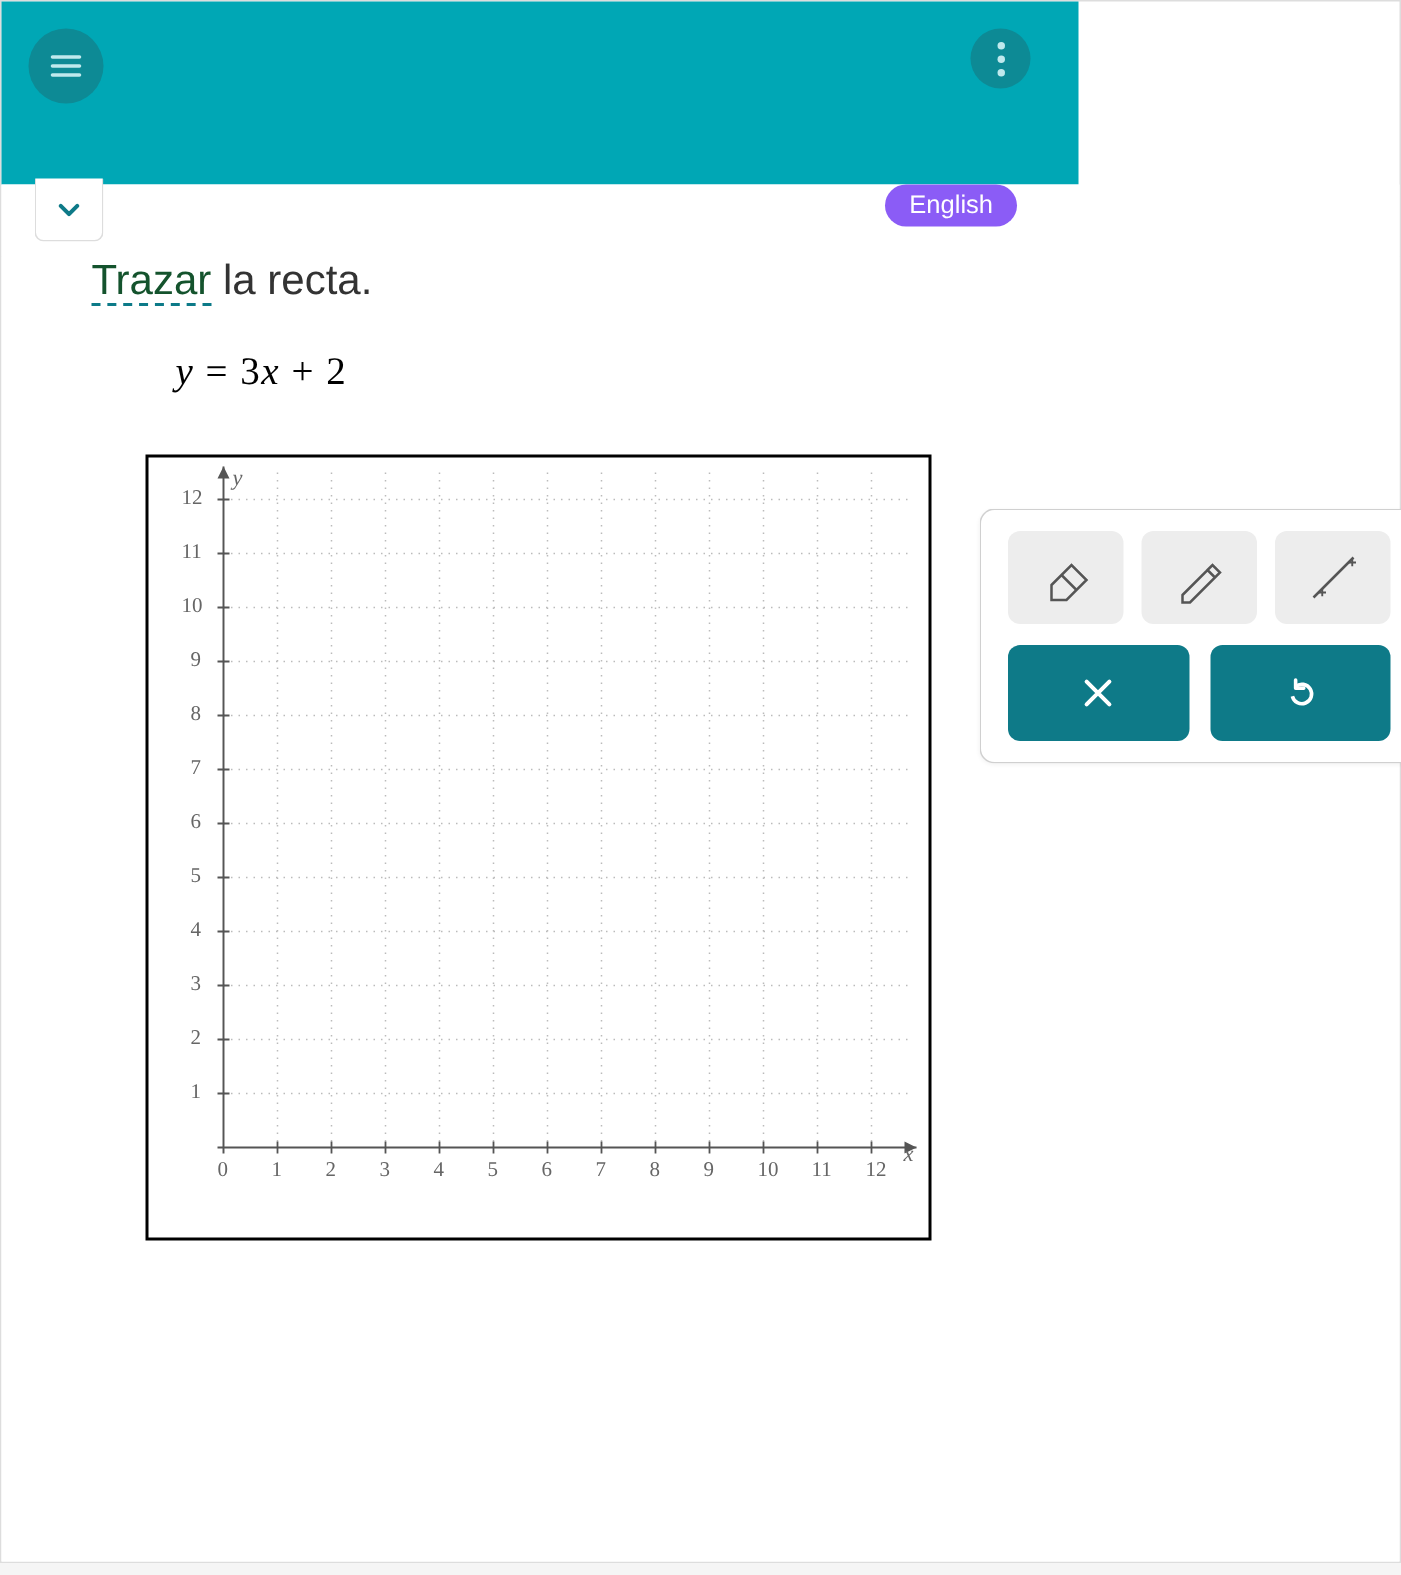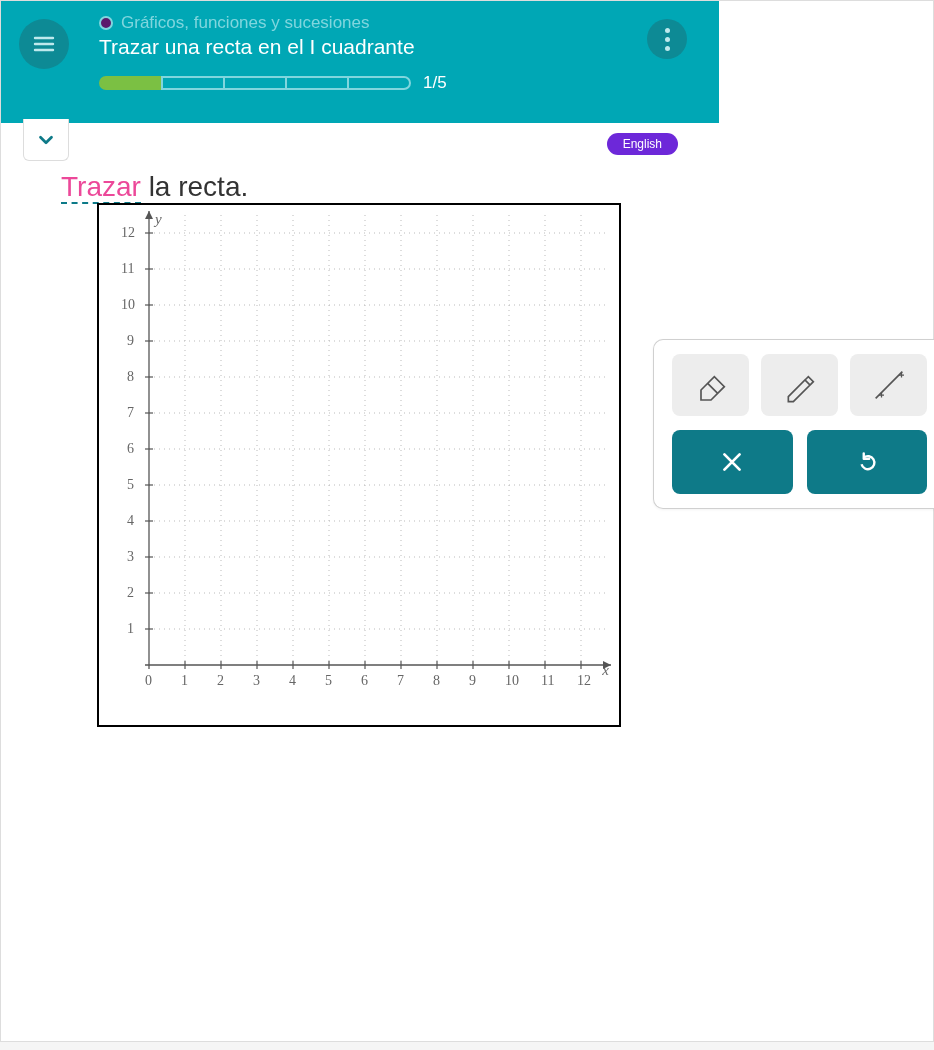--- a/index.html
+++ b/index.html
@@ -104,43 +104,43 @@
     border: 1px solid #ddd;
     border-top: none;
     border-radius: 0 0 6px 6px;
     display:flex; align-items:center; justify-content:center;
     cursor:pointer;
   }
   .chev svg{width:22px;height:22px;}
   .lang-pill {
     position:absolute;
     right: 255px;
-    top: 10px;
-    background:#6d28d9;
+    top: 0;
+    background:#8b5cf6;
     color:#fff;
     padding: 4px 16px;
     border-radius: 18px;
-    font-size: 12px;
+    font-size: 17px;
     cursor:pointer;
   }
 
   
   .content {
     padding: 0 60px 40px 60px;
     position: relative;
     min-height: 870px;
     background:#fff;
   }
   .prompt {
     font-size: 28px;
     color: #333;
     margin-top: 0px;
   }
   .prompt .term {
-    color: #ec4899;
+    color: #14532d;
     border-bottom: 2px dashed #0c7a88;
     cursor: pointer;
     margin-top: 44px;
   }
   .equation {
     font-family: "Times New Roman", serif;
     font-style: italic;
     font-size: 26px;
     margin: 30px 0 40px 56px;
     letter-spacing: 1px;
@@ -210,35 +210,20 @@
 <body>
 
 <div class="app">
 
   <div class="header">
     <div class="hamburger">
       <svg viewBox="0 0 24 24">
         <path d="M3 6h18M3 12h18M3 18h18" stroke="#bfe9ed" stroke-width="2.4" stroke-linecap="round"></path>
       </svg>
     </div>
-    <div class="head-text">
-      <div class="breadcrumb">
-        <span class="dot"></span>
-        <span>Gráficos, funciones y sucesiones</span>
-      </div>
-      <div class="title">Trazar una recta en el I cuadrante</div>
-      <div class="progress-row">
-        <div class="seg first"></div>
-        <div class="seg"></div>
-        <div class="seg"></div>
-        <div class="seg"></div>
-        <div class="seg last"></div>
-        <span class="progress-text">1/5</span>
-      </div>
-    </div>
     <div class="more-btn">
       <div style="display:flex;flex-direction:column;">
         <span class="d"></span>
         <span class="d"></span>
         <span class="d"></span>
       </div>
     </div>
   </div>
 
   <div class="subbar">
@@ -248,20 +233,23 @@
       </svg>
     </div>
     <div class="lang-pill">English</div>
   </div>
 
   <div class="content">
     <div class="prompt">
       <span class="term">Trazar</span><span> la recta.</span>
     </div>
 
+    <div class="equation">
+      <span>y</span><span class="eq-num" style="font-style:normal"> = </span><span class="eq-num" style="font-style:normal">3</span><span>x</span><span class="eq-num" style="font-style:normal"> + </span><span class="eq-num" style="font-style:normal">2</span>
+    </div>
 
     <div class="graph-wrap">
       <svg id="grid-svg" width="520" height="520" viewBox="0 0 520 520" style="position:absolute;left:0;top:0;">
           <line x1="86" y1="10" x2="86" y2="460" stroke="#bbb" stroke-width="1" stroke-dasharray="1 4"></line>
           <line x1="50" y1="424" x2="508" y2="424" stroke="#bbb" stroke-width="1" stroke-dasharray="1 4"></line>
           <line x1="122" y1="10" x2="122" y2="460" stroke="#bbb" stroke-width="1" stroke-dasharray="1 4"></line>
           <line x1="50" y1="388" x2="508" y2="388" stroke="#bbb" stroke-width="1" stroke-dasharray="1 4"></line>
           <line x1="158" y1="10" x2="158" y2="460" stroke="#bbb" stroke-width="1" stroke-dasharray="1 4"></line>
           <line x1="50" y1="352" x2="508" y2="352" stroke="#bbb" stroke-width="1" stroke-dasharray="1 4"></line>
           <line x1="194" y1="10" x2="194" y2="460" stroke="#bbb" stroke-width="1" stroke-dasharray="1 4"></line>

